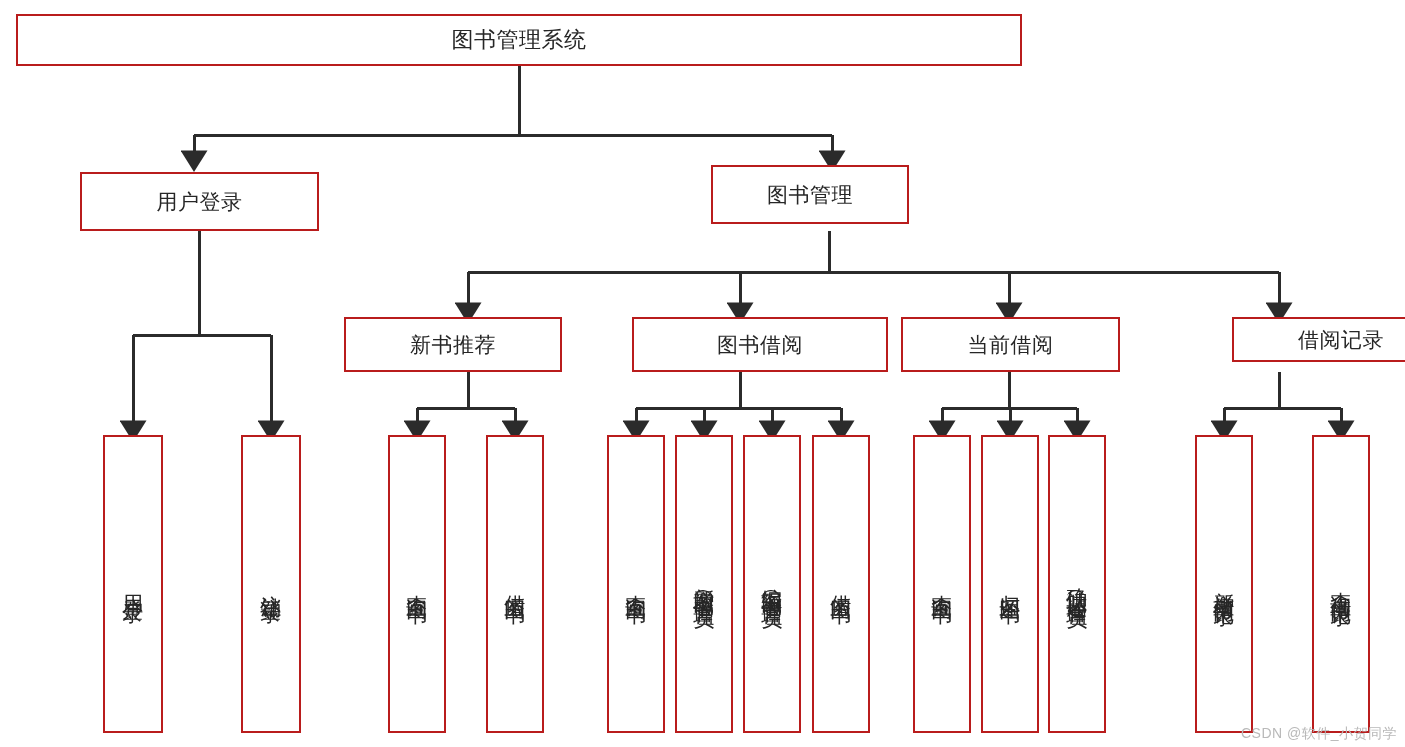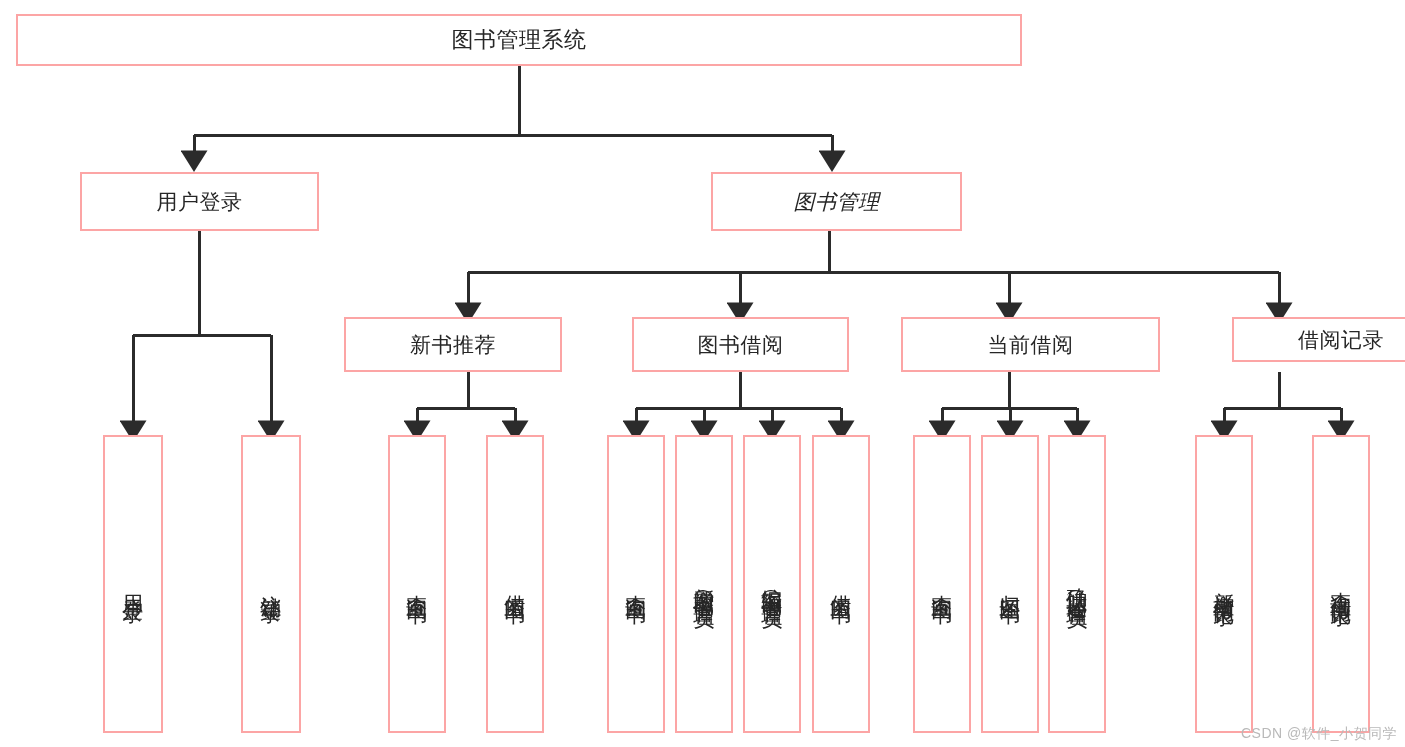--- a/index.html
+++ b/index.html
@@ -23,21 +23,21 @@
     left: 0;
     top: 0;
     width: 1405px;
     height: 747px;
     pointer-events: none;
   }
   .node {
     position: absolute;
     box-sizing: border-box;
     background: #ffffff;
-    border: 2px solid #fca5a5;
+    border: 2px solid #b91c1c;
     display: flex;
     align-items: center;
     justify-content: center;
     color: #262626;
   }
   .node-h {
     font-size: 21px;
     letter-spacing: 0.5px;
     line-height: 1.1;
     white-space: nowrap;
@@ -125,31 +125,31 @@
     </g>
   </svg>
 
   <div class="node node-h node-root" style="left:16px; top:14px; width:1006px; height:52px;">
     <span>图书管理系统</span>
   </div>
 
   <div class="node node-h" style="left:80px; top:172px; width:239px; height:59px;">
     <span>用户登录</span>
   </div>
-  <div class="node node-h" style="left:711px; top:172px; width:251px; height:59px;font-style:italic;">
+  <div class="node node-h" style="left:711px; top:165px; width:198px; height:59px;">
     <span>图书管理</span>
   </div>
 
   <div class="node node-h" style="left:344px; top:317px; width:218px; height:55px;">
     <span>新书推荐</span>
   </div>
-  <div class="node node-h" style="left:632px; top:317px; width:217px; height:55px;">
+  <div class="node node-h" style="left:632px; top:317px; width:256px; height:55px;">
     <span>图书借阅</span>
   </div>
-  <div class="node node-h" style="left:901px; top:317px; width:259px; height:55px;">
+  <div class="node node-h" style="left:901px; top:317px; width:219px; height:55px;">
     <span>当前借阅</span>
   </div>
   <div class="node node-h" style="left:1232px; top:317px; width:218px; height:45px;">
     <span>借阅记录</span>
   </div>
 
   <div class="node node-v" style="left:103px; top:435px; width:60px; height:298px;">
     <span class="node-v-label">用户登录</span>
   </div>
   <div class="node node-v" style="left:241px; top:435px; width:60px; height:298px;">

